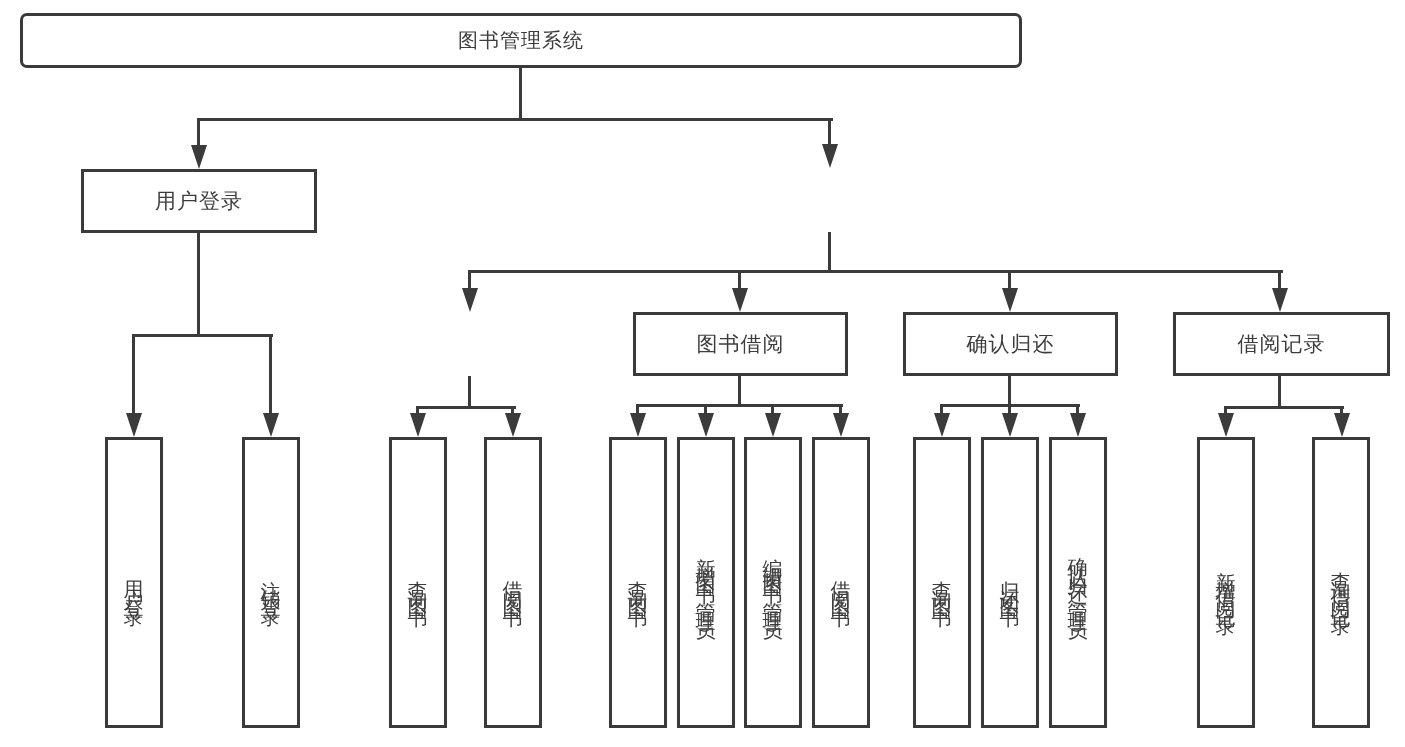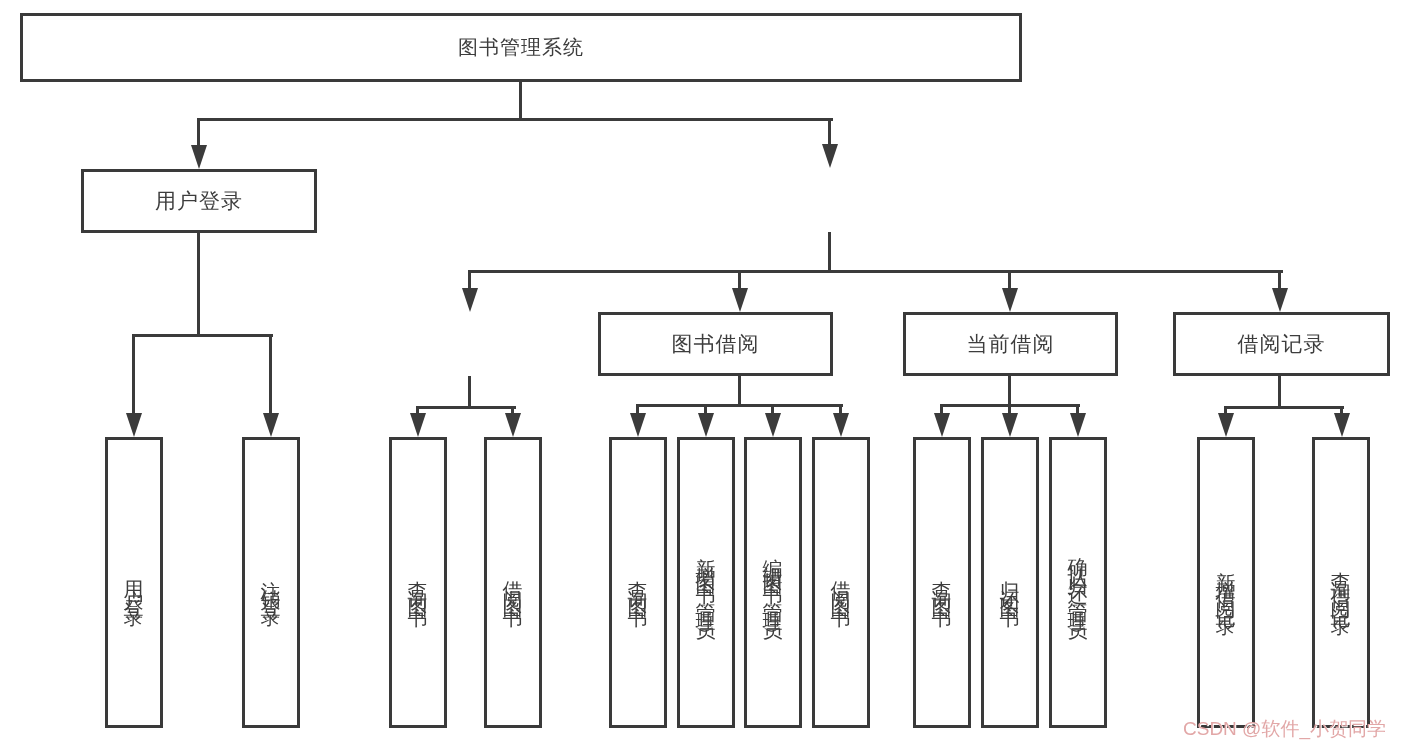--- a/index.html
+++ b/index.html
@@ -100,33 +100,33 @@
   <div class="line" style="left:1076px;top:404px;width:3px;height:12px;"></div>
   <div class="arrow" style="left:1070px;top:413px;"></div>
 
   <div class="line" style="left:1278px;top:376px;width:3px;height:32px;"></div>
   <div class="line" style="left:1224px;top:406px;width:120px;height:3px;"></div>
   <div class="line" style="left:1224px;top:406px;width:3px;height:10px;"></div>
   <div class="arrow" style="left:1218px;top:413px;"></div>
   <div class="line" style="left:1340px;top:406px;width:3px;height:10px;"></div>
   <div class="arrow" style="left:1334px;top:413px;"></div>
 
-  <div class="box hbox root" style="left:20px;top:13px;width:1002px;height:69px;">
+  <div class="box hbox root" style="left:20px;top:13px;width:1002px;height:55px;border-radius:7px;">
     <span>图书管理系统</span>
   </div>
 
   <div class="box hbox" style="left:81px;top:169px;width:236px;height:64px;">
     <span>用户登录</span>
   </div>
 
-  <div class="box hbox" style="left:598px;top:312px;width:235px;height:64px;">
+  <div class="box hbox" style="left:633px;top:312px;width:215px;height:64px;">
     <span>图书借阅</span>
   </div>
   <div class="box hbox" style="left:903px;top:312px;width:215px;height:64px;">
-    <span>当前借阅</span>
+    <span>确认归还</span>
   </div>
   <div class="box hbox" style="left:1173px;top:312px;width:217px;height:64px;">
     <span>借阅记录</span>
   </div>
 
   <div class="box vbox" style="left:105px;top:437px;width:58px;height:291px;">
     <span class="vtext">用户登录</span>
   </div>
   <div class="box vbox" style="left:242px;top:437px;width:58px;height:291px;">
     <span class="vtext">注销登录</span>
@@ -162,15 +162,14 @@
     <span class="vtext">确认归还（管理员）</span>
   </div>
 
   <div class="box vbox" style="left:1197px;top:437px;width:58px;height:291px;">
     <span class="vtext">新增借阅记录</span>
   </div>
   <div class="box vbox" style="left:1312px;top:437px;width:58px;height:291px;">
     <span class="vtext">查询借阅记录</span>
   </div>
 
-  <div class="watermark">CSDN @软件_小贺同学</div>
 
 </div>
 
 </body></html>

